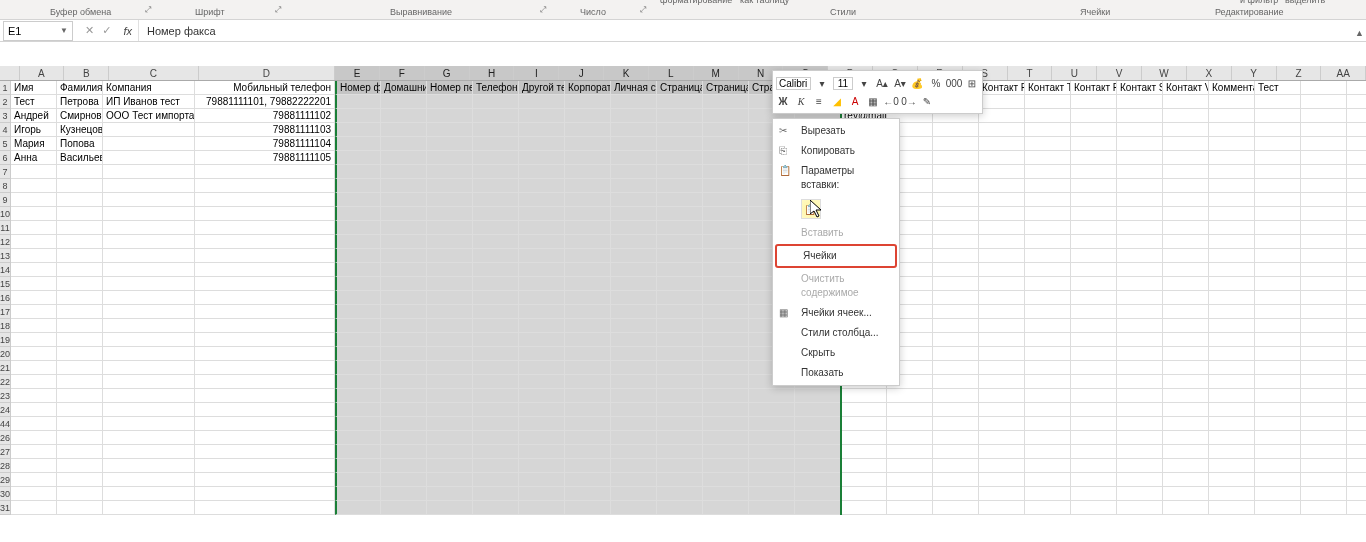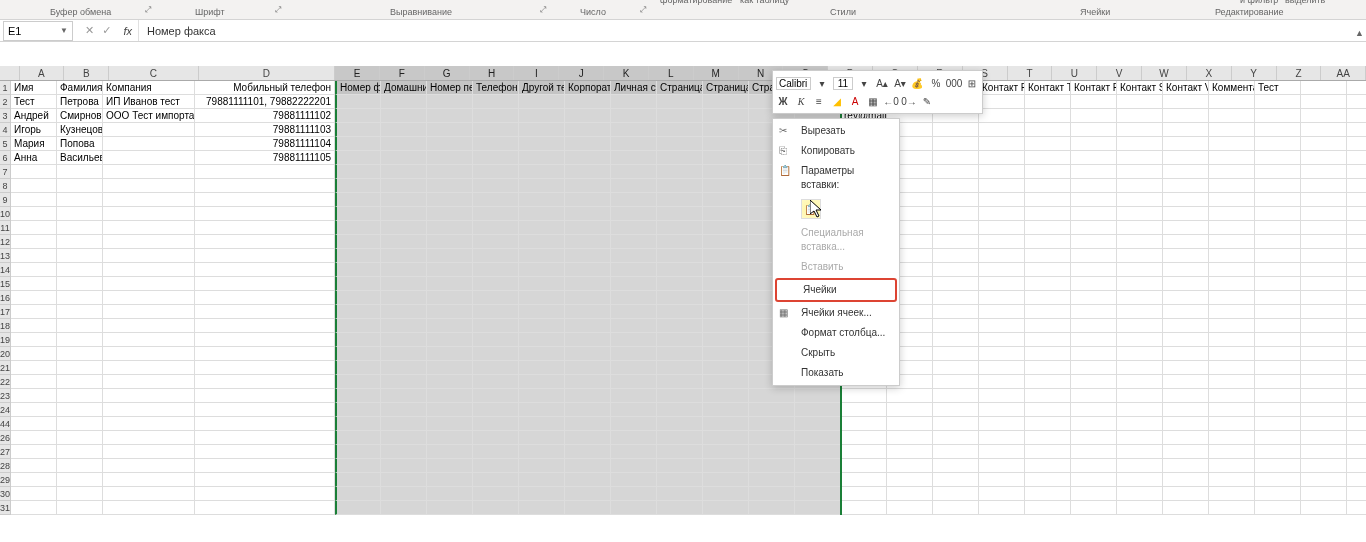--- a/index.html
+++ b/index.html
@@ -1107,34 +1107,34 @@
     <span>Копировать</span>
   </div>
   <div class="menu-item">
     <span class="menu-icon">📋</span>
     <span>Параметры вставки:</span>
   </div>
   <div class="paste-icons">
     <div class="paste-icon-box yellow">📋</div>
   </div>
   <div class="menu-item disabled">
-    <span>Специальная вставка...</span>
-  </div>
-  <div class="menu-item disabled">
     <span>Вставить</span>
   </div>
   <div class="menu-item highlighted-red">
     <span>Ячейки</span>
+  </div>
+  <div class="menu-item disabled">
+    <span>Очистить содержимое</span>
   </div>
   <div class="menu-item">
     <span class="menu-icon">▦</span>
     <span>Ячейки ячеек...</span>
   </div>
   <div class="menu-item">
-    <span>Формат столбца...</span>
+    <span>Стили столбца...</span>
   </div>
   <div class="menu-item">
     <span>Скрыть</span>
   </div>
   <div class="menu-item">
     <span>Показать</span>
   </div>
 </div>
 
 <div class="cursor">

